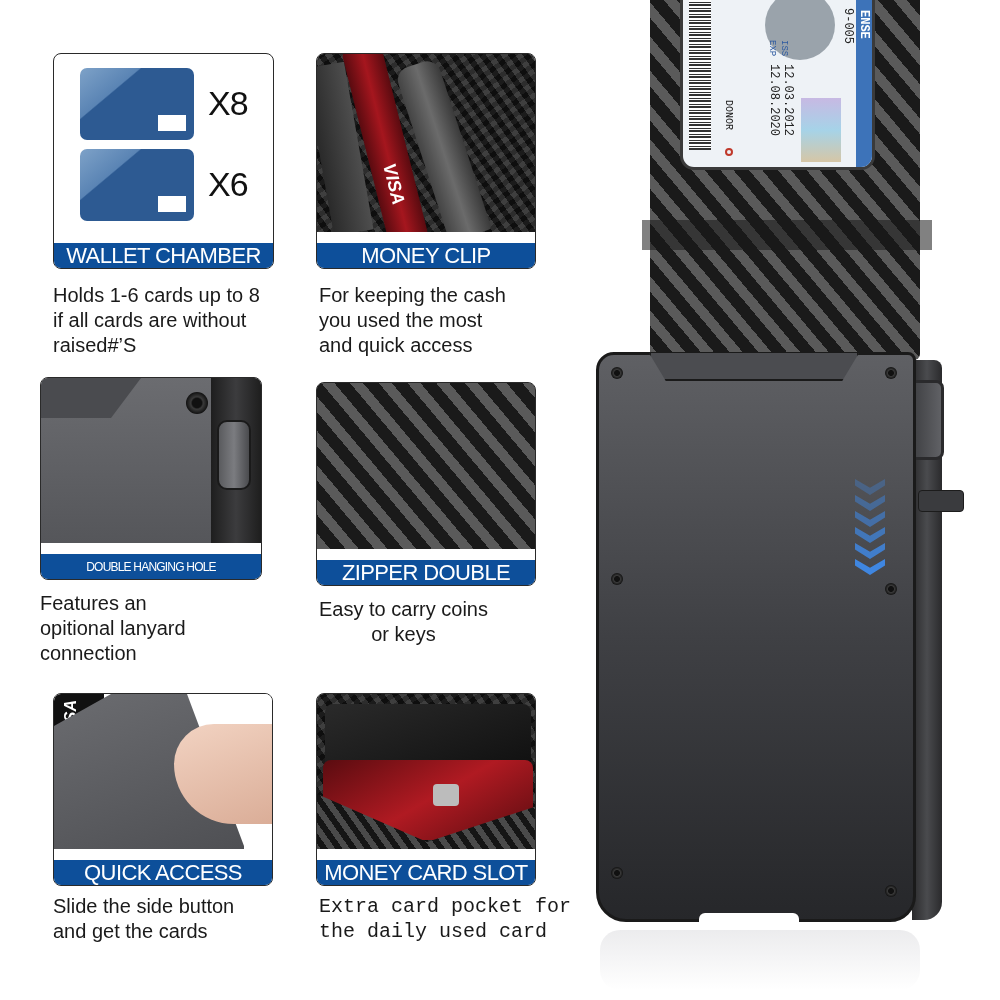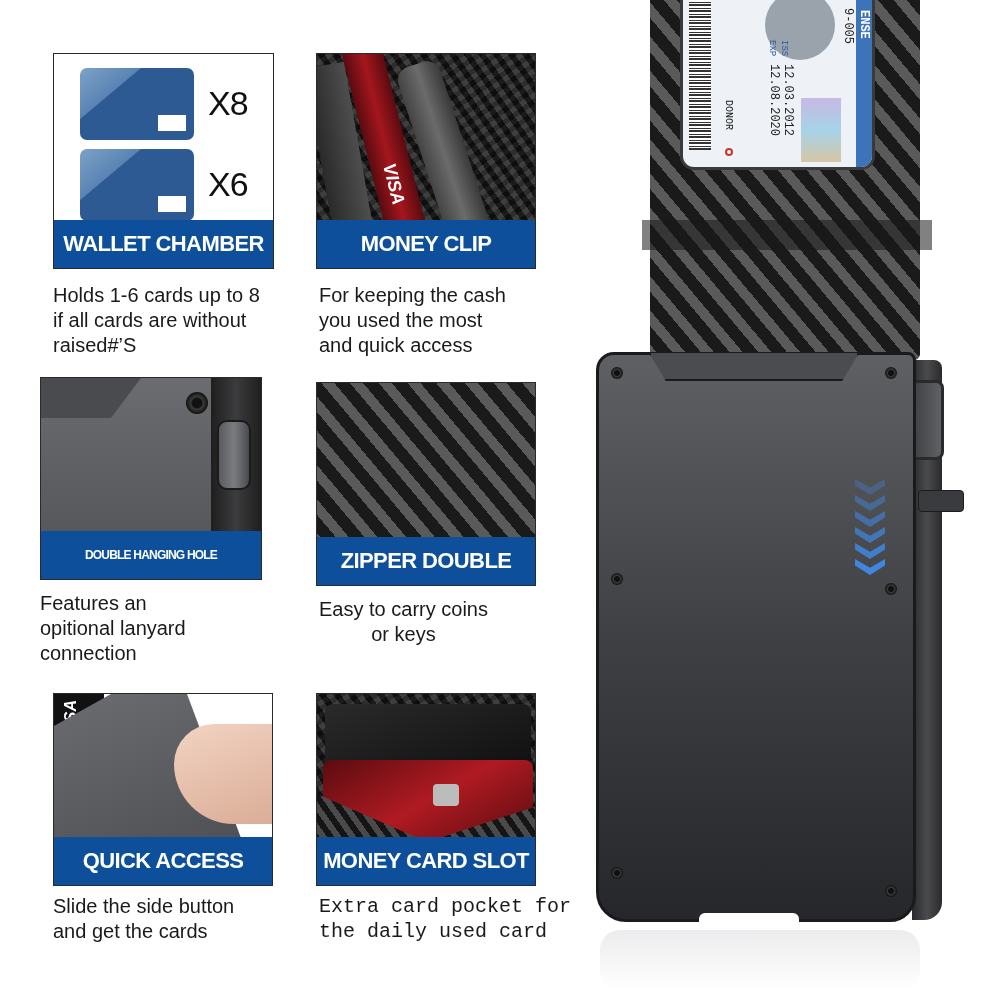--- a/index.html
+++ b/index.html
@@ -1,31 +1,31 @@
 <!DOCTYPE html>
 <html><head>
 <meta charset="utf-8">
 <style>
   * { box-sizing: border-box; margin: 0; padding: 0; }
   html, body { width: 1000px; height: 1000px; background: #ffffff; overflow: hidden; }
   body { position: relative; font-family: "Liberation Sans", "DejaVu Sans", sans-serif; color: #1a1a1a; }
 
   .tile {
     position: absolute;
-    border-radius: 0;
+    border-radius: 8px;
     overflow: hidden;
     border: 1px solid #2a2a2a;
     background: #fff;
   }
   .tile .img { position: absolute; left: 0; top: 0; right: 0; bottom: 36px; overflow: hidden; }
   .tile .label {
-    position: absolute; left: 0; right: 0; bottom: 0; height: 48px;
+    position: absolute; left: 0; right: 0; bottom: 0; height: 25px;
     background: #0d4f9a;
     color: #ffffff;
-    font-weight: bold;
+    font-weight: normal;
     font-size: 22px;
     letter-spacing: -0.6px;
     display: flex; align-items: center; justify-content: center;
     white-space: nowrap;
   }
   .tile .label.small { font-size: 12px; letter-spacing: -0.8px; }
   .desc {
     position: absolute;
     font-size: 20px;
     line-height: 25px;

